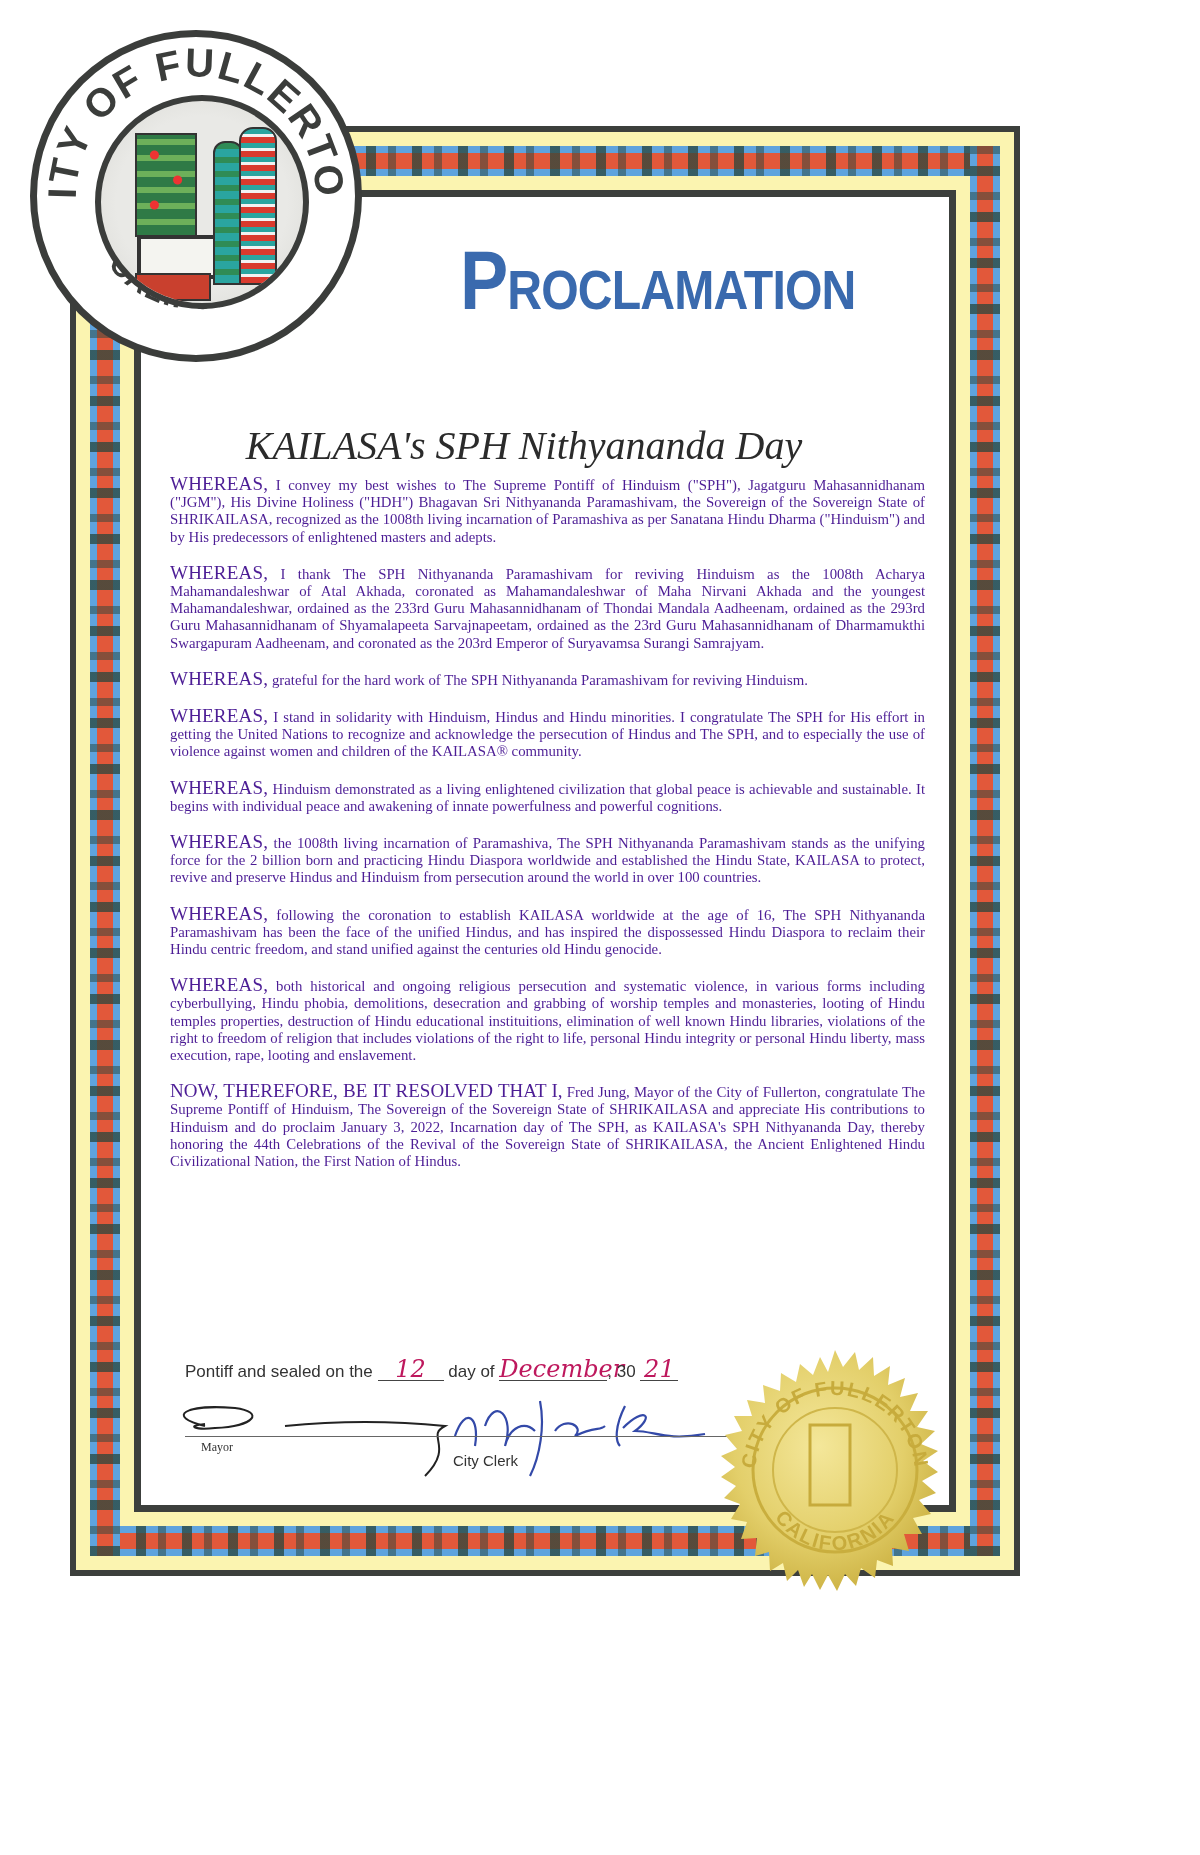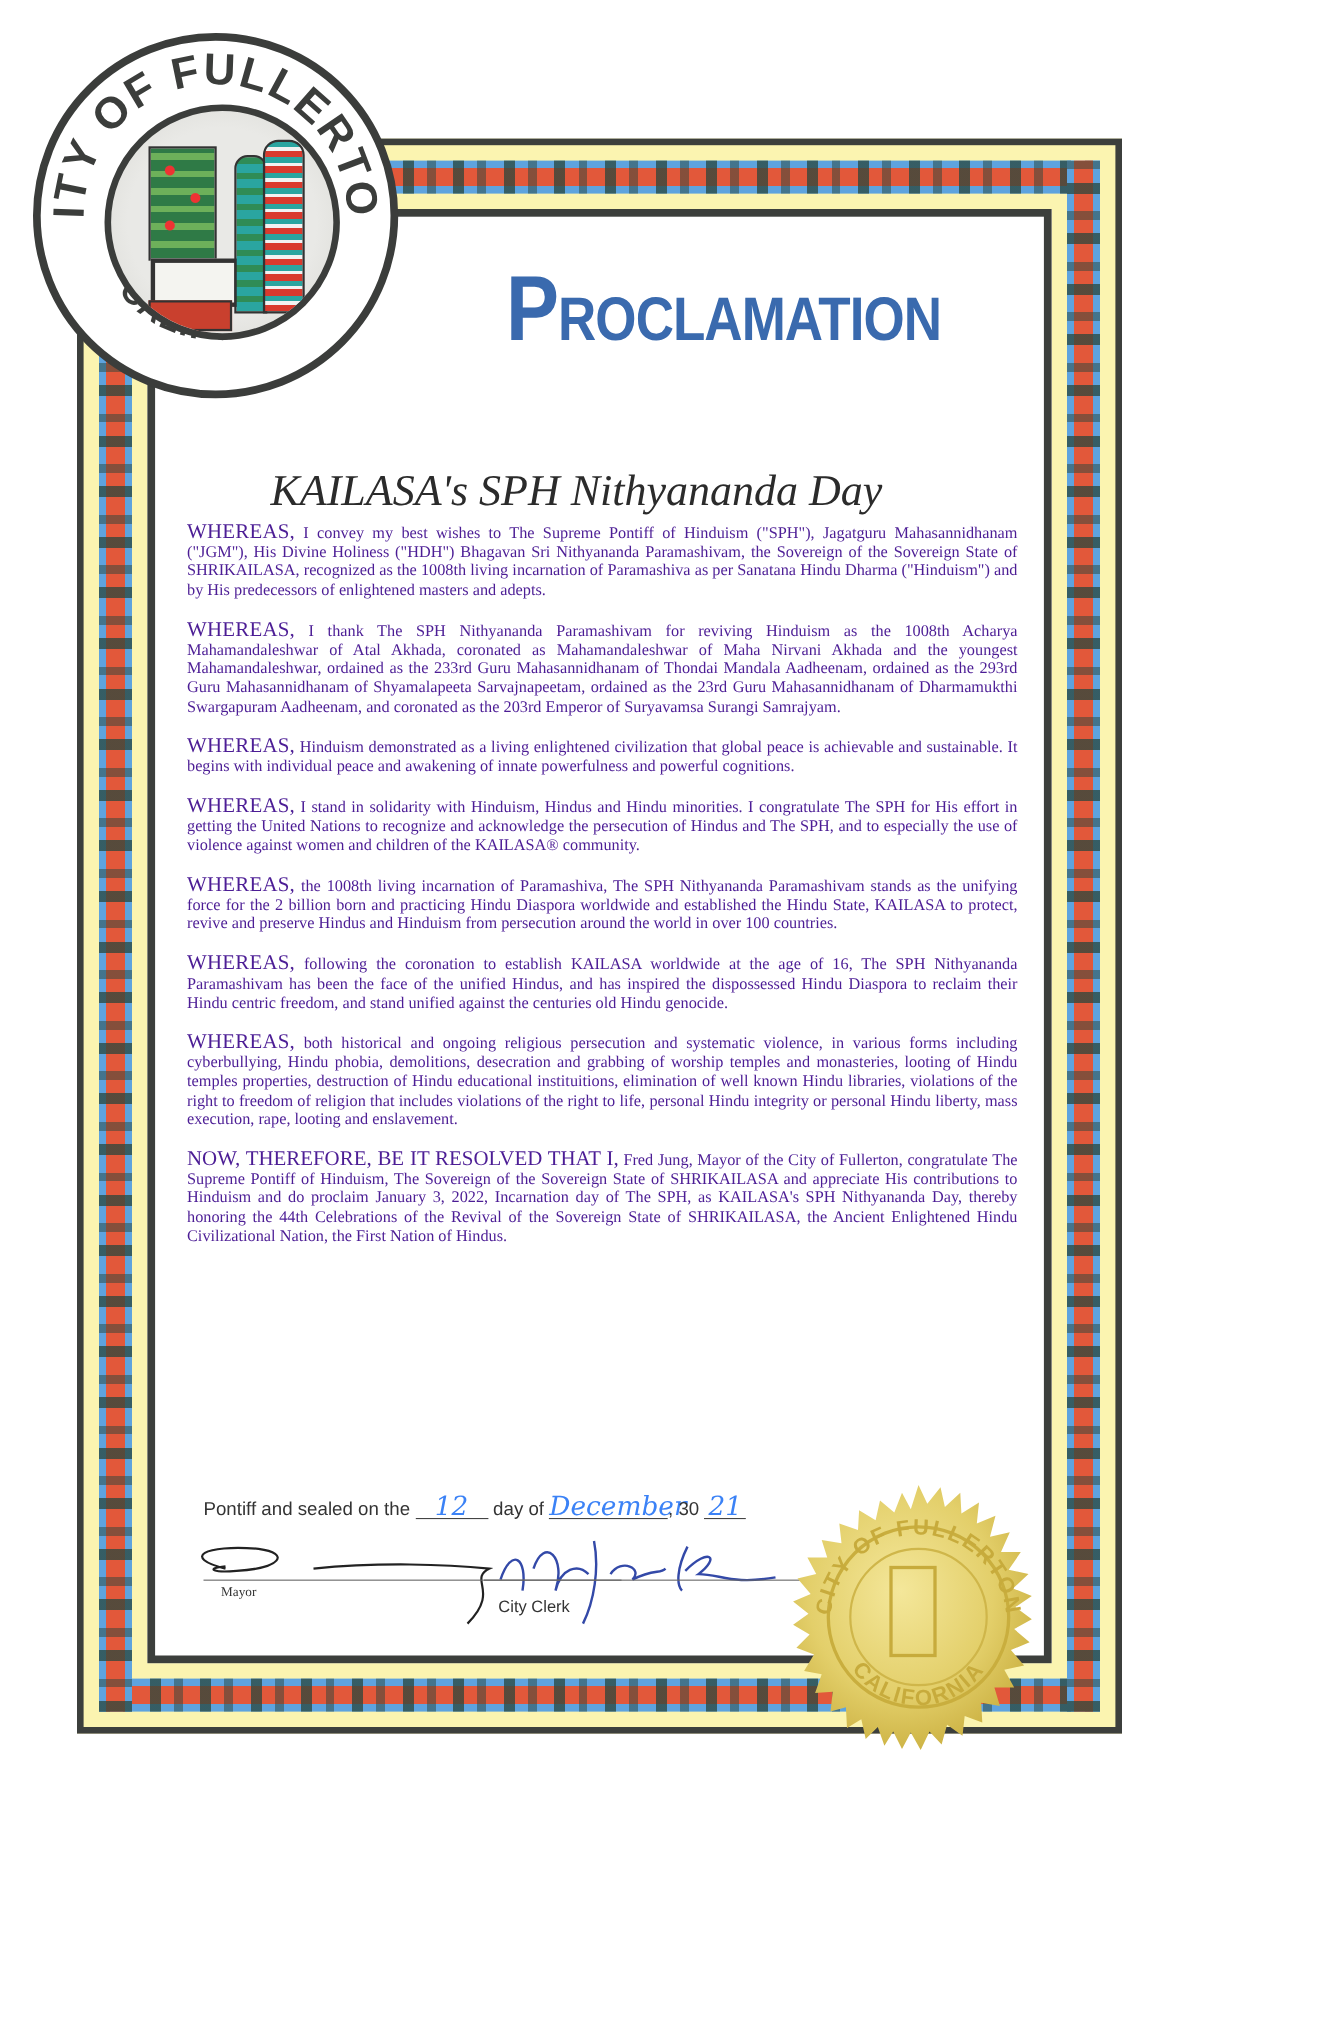--- a/index.html
+++ b/index.html
@@ -95,21 +95,21 @@
   }
   .para { margin: 0 0 18px 0; }
   .para .lead { font-size: 19px; letter-spacing: .2px; }
   .para .resolve-lead { font-size: 19px; }
 
   
   .sign-area { position: absolute; left: 185px; top: 1358px; width: 560px; height: 140px;
     font-family: "Liberation Sans", "DejaVu Sans", sans-serif; font-size: 17px; color: #333; }
   .sign-line { position: absolute; top: 0; left: 0; white-space: nowrap; }
   .fill { display: inline-block; border-bottom: 1px solid #444; text-align: center;
-    font-family: "DejaVu Serif", serif; font-style: italic; color: #3b82f6; font-size: 24px; line-height: 22px; }
+    font-family: "DejaVu Serif", serif; font-style: italic; color: #be185d; font-size: 24px; line-height: 22px; }
   .fill.day { width: 66px; }
   .fill.month { width: 108px; }
   .fill.year { width: 38px; }
   .mayor-line { position: absolute; left: 0; top: 78px; width: 380px; border-top: 1px solid #666; }
   .clerk-line { position: absolute; left: 255px; top: 78px; width: 300px; border-top: 1px solid #666; }
   .mayor-label { position: absolute; left: 16px; top: 82px; font-size: 12px; font-family: Liberation Serif, serif; }
   .clerk-label { position: absolute; left: 268px; top: 94px; font-size: 15px; }
   .sig-svg { position: absolute; left: -40px; top: 28px; }
 
   
@@ -147,22 +147,23 @@
     <div class="seal-figure-2"></div>
   </div>
 </div>
 
 <h1 class="title"><span class="first">P</span><span>ROCLAMATION</span></h1>
 <h2 class="subtitle">KAILASA's SPH Nithyananda Day</h2>
 
 <div class="body-text">
   <p class="para"><span class="lead">WHEREAS,</span><span> I convey my best wishes to The Supreme Pontiff of Hinduism ("SPH"), Jagatguru Mahasannidhanam ("JGM"), His Divine Holiness ("HDH") Bhagavan Sri Nithyananda Paramashivam, the Sovereign of the Sovereign State of SHRIKAILASA, recognized as the 1008th living incarnation of Paramashiva as per Sanatana Hindu Dharma ("Hinduism") and by His predecessors of enlightened masters and adepts.</span></p>
   <p class="para"><span class="lead">WHEREAS,</span><span> I thank The SPH Nithyananda Paramashivam for reviving Hinduism as the 1008th Acharya Mahamandaleshwar of Atal Akhada, coronated as Mahamandaleshwar of Maha Nirvani Akhada and the youngest Mahamandaleshwar, ordained as the 233rd Guru Mahasannidhanam of Thondai Mandala Aadheenam, ordained as the 293rd Guru Mahasannidhanam of Shyamalapeeta Sarvajnapeetam, ordained as the 23rd Guru Mahasannidhanam of Dharmamukthi Swargapuram Aadheenam, and coronated as the 203rd Emperor of Suryavamsa Surangi Samrajyam.</span></p>
+  <p class="para"><span class="lead">WHEREAS,</span><span> grateful for the hard work of The SPH Nithyananda Paramashivam for reviving Hinduism.</span></p>
+  <p class="para"><span class="lead">WHEREAS,</span><span> I stand in solidarity with Hinduism, Hindus and Hindu minorities. I congratulate The SPH for His effort in getting the United Nations to recognize and acknowledge the persecution of Hindus and The SPH, and to especially the use of violence against women and children of the KAILASA® community.</span></p>
   <p class="para"><span class="lead">WHEREAS,</span><span> Hinduism demonstrated as a living enlightened civilization that global peace is achievable and sustainable. It begins with individual peace and awakening of innate powerfulness and powerful cognitions.</span></p>
-  <p class="para"><span class="lead">WHEREAS,</span><span> I stand in solidarity with Hinduism, Hindus and Hindu minorities. I congratulate The SPH for His effort in getting the United Nations to recognize and acknowledge the persecution of Hindus and The SPH, and to especially the use of violence against women and children of the KAILASA® community.</span></p>
   <p class="para"><span class="lead">WHEREAS,</span><span> the 1008th living incarnation of Paramashiva, The SPH Nithyananda Paramashivam stands as the unifying force for the 2 billion born and practicing Hindu Diaspora worldwide and established the Hindu State, KAILASA to protect, revive and preserve Hindus and Hinduism from persecution around the world in over 100 countries.</span></p>
   <p class="para"><span class="lead">WHEREAS,</span><span> following the coronation to establish KAILASA worldwide at the age of 16, The SPH Nithyananda Paramashivam has been the face of the unified Hindus, and has inspired the dispossessed Hindu Diaspora to reclaim their Hindu centric freedom, and stand unified against the centuries old Hindu genocide.</span></p>
   <p class="para"><span class="lead">WHEREAS,</span><span> both historical and ongoing religious persecution and systematic violence, in various forms including cyberbullying, Hindu phobia, demolitions, desecration and grabbing of worship temples and monasteries, looting of Hindu temples properties, destruction of Hindu educational instituitions, elimination of well known Hindu libraries, violations of the right to freedom of religion that includes violations of the right to life, personal Hindu integrity or personal Hindu liberty, mass execution, rape, looting and enslavement.</span></p>
   <p class="para"><span class="resolve-lead">NOW, THEREFORE, BE IT RESOLVED THAT I,</span><span> Fred Jung, Mayor of the City of Fullerton, congratulate The Supreme Pontiff of Hinduism, The Sovereign of the Sovereign State of SHRIKAILASA and appreciate His contributions to Hinduism and do proclaim January 3, 2022, Incarnation day of The SPH, as KAILASA's SPH Nithyananda Day, thereby honoring the 44th Celebrations of the Revival of the Sovereign State of SHRIKAILASA, the Ancient Enlightened Hindu Civilizational Nation, the First Nation of Hindus.</span></p>
 </div>
 
 <div class="sign-area">
   <div class="sign-line">
     <span>Pontiff and sealed on the</span>
     <span class="fill day">12</span>

